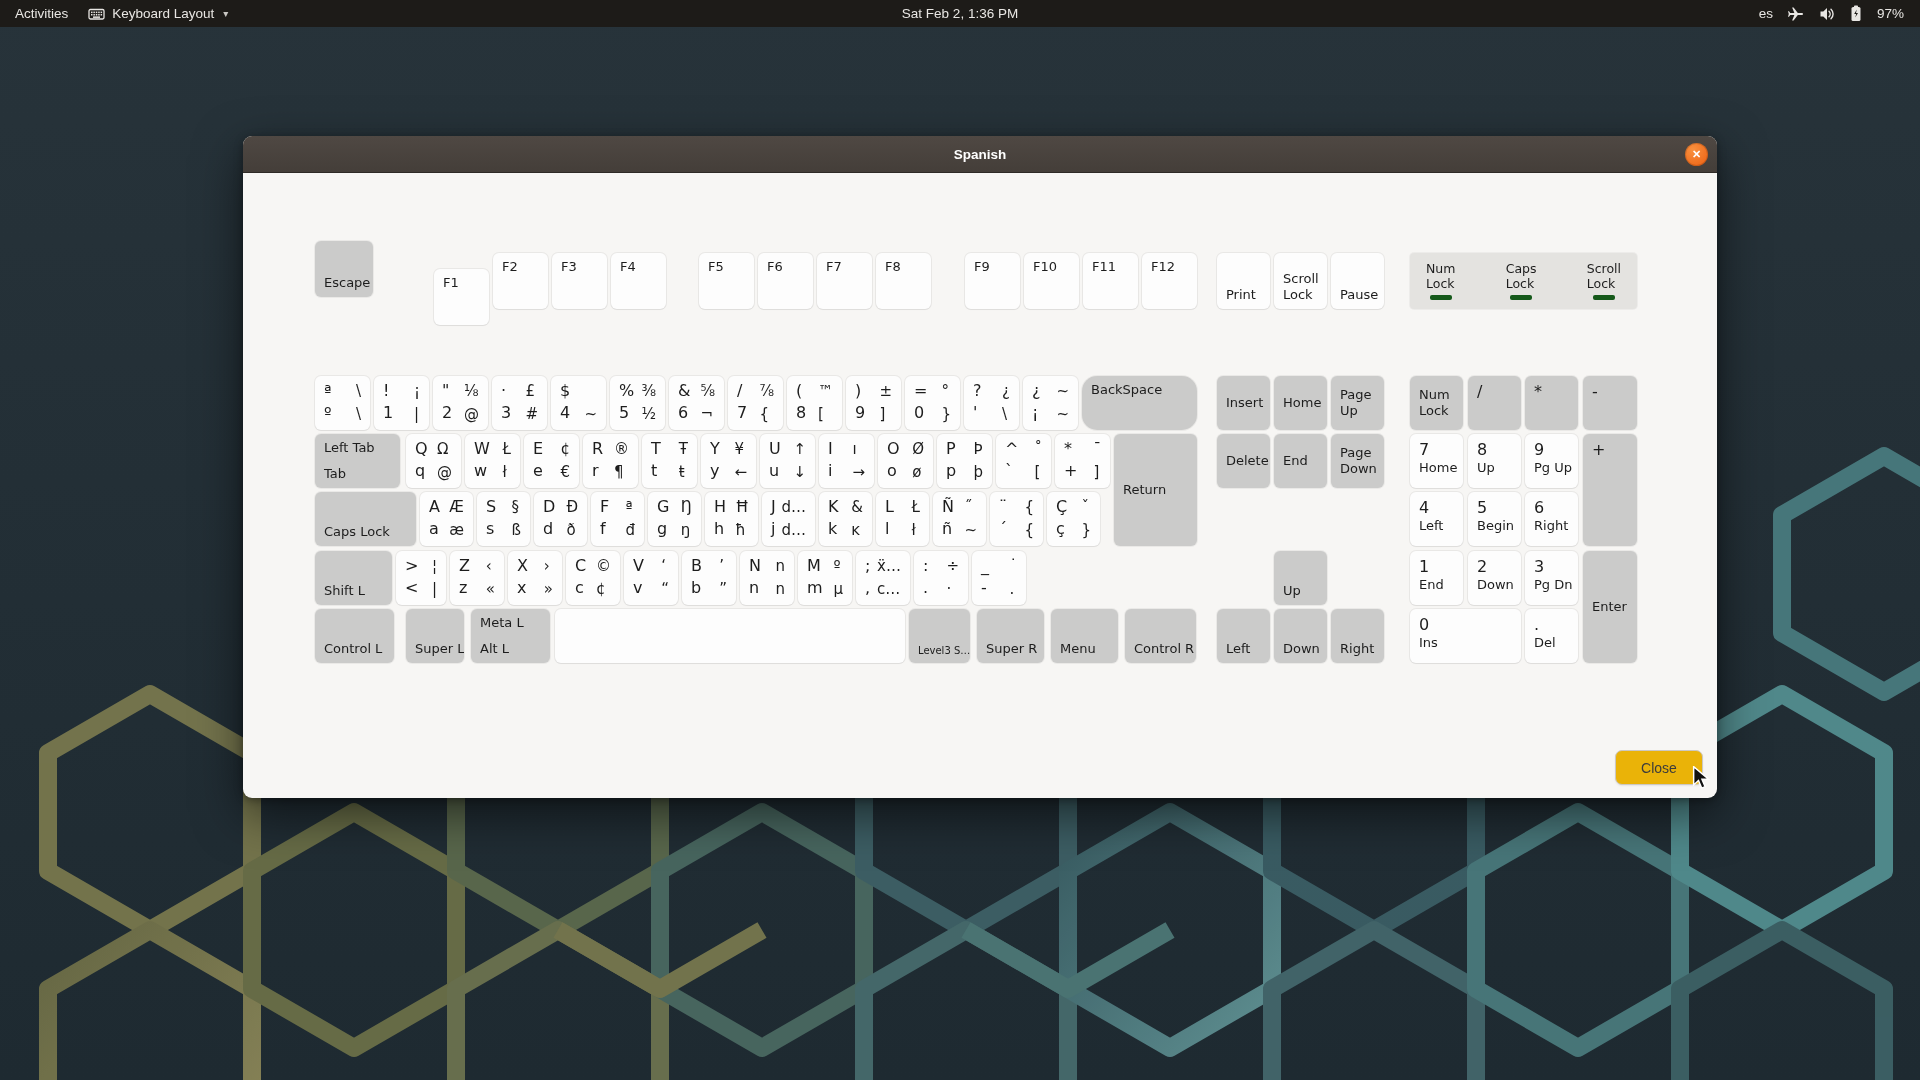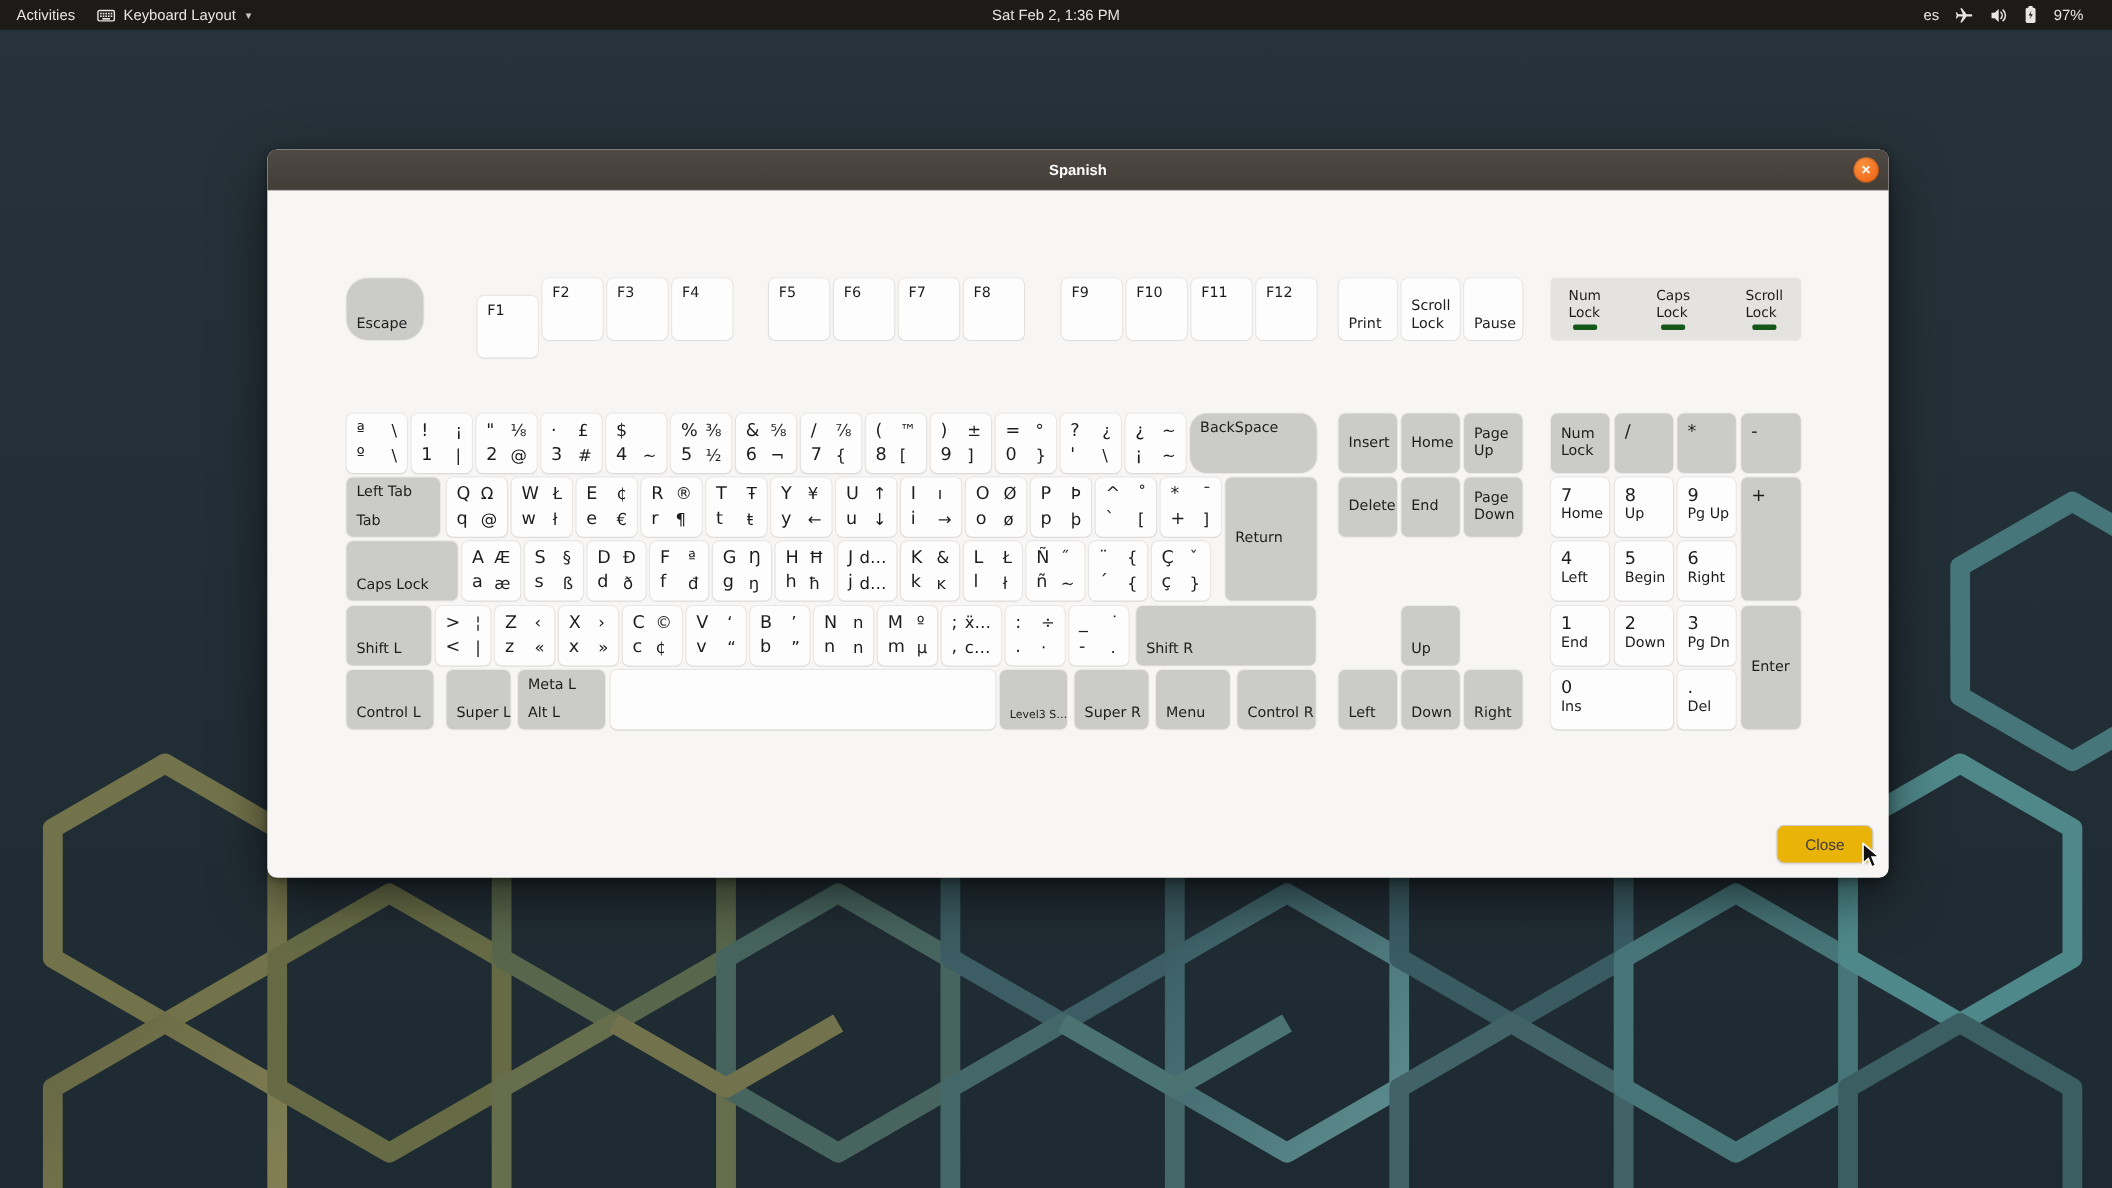--- a/index.html
+++ b/index.html
@@ -8,21 +8,21 @@
 
   
   .wallpaper{position:absolute;inset:0;z-index:0}
 
   
   .topbar{position:absolute;top:0;left:0;right:0;height:27px;background:#1d1b18;color:#e8e6e3;
           display:flex;align-items:center;font-size:13.5px;font-weight:400;z-index:10}
   .tb-left{display:flex;align-items:center;gap:20px;padding-left:15px}
   .tb-item{display:flex;align-items:center;gap:7px;cursor:default}
   .tb-clock{position:absolute;left:50%;transform:translateX(-50%);display:flex;align-items:center}
-  .tb-right{margin-left:auto;display:flex;align-items:center;gap:15px;padding-right:26px}
+  .tb-right{margin-left:auto;display:flex;align-items:center;gap:15px;padding-right:16px}
   .caret{font-size:10px;opacity:.85;margin-left:2px}
   .tb-icon{display:flex;align-items:center}
 
   
   .dialog{position:absolute;left:243px;top:136px;width:1474px;height:662px;border-radius:9px;
           background:#f7f6f4;box-shadow:0 16px 48px rgba(0,0,0,.55),0 2px 8px rgba(0,0,0,.35);
           z-index:5;overflow:hidden}
   .titlebar{height:37px;background:linear-gradient(#4f4843,#443e39);display:flex;align-items:center;
             justify-content:center;position:relative;color:#ffffff;font-weight:700;font-size:13.5px;
             border-bottom:1px solid #2e2a26;box-sizing:border-box}
@@ -181,21 +181,21 @@
           <div class="lbl">Caps
 Lock</div>
           <div class="led"></div>
         </div>
         <div class="ind">
           <div class="lbl">Scroll
 Lock</div>
           <div class="led"></div>
         </div>
       </div>
-  <div class="key kg m-b" style="left: 72px; top: 80px; width: 70px; height: 56px; border-radius: 19px;">
+  <div class="key kg m-b" style="left: 72px; top: 68px; width: 58px; height: 56px;">
         <div class="col colL">
           <span class="ln">Escape</span>
         </div>
       </div>
       <div class="key kw m-t" style="left: 191px; top: 96px; width: 55px; height: 56px;">
         <div class="col colL">
           <span class="ln">F1</span>
         </div>
       </div>
       <div class="key kw m-t" style="left: 250px; top: 80px; width: 55px; height: 56px;">
@@ -766,25 +766,20 @@
         </div>
       </div>
       <div class="key kw m-x" style="left: 729px; top: 378px; width: 54px; height: 54px;">
         <div class="col colL">
           <span class="ln">_</span>
           <span class="ln">-</span>
         </div>
         <div class="col colR">
           <span class="ln">˙</span>
           <span class="ln">.</span>
-        </div>
-      </div>
-      <div class="key kg m-b" style="left: 790px; top: 378px; width: 163px; height: 54px;">
-        <div class="col colL">
-          <span class="ln">Shift R</span>
         </div>
       </div>
       <div class="key kg m-b" style="left: 72px; top: 436px; width: 79px; height: 54px;">
         <div class="col colL">
           <span class="ln">Control L</span>
         </div>
       </div>
       <div class="key kg m-b" style="left: 163px; top: 436px; width: 58px; height: 54px;">
         <div class="col colL">
           <span class="ln">Super L</span>

